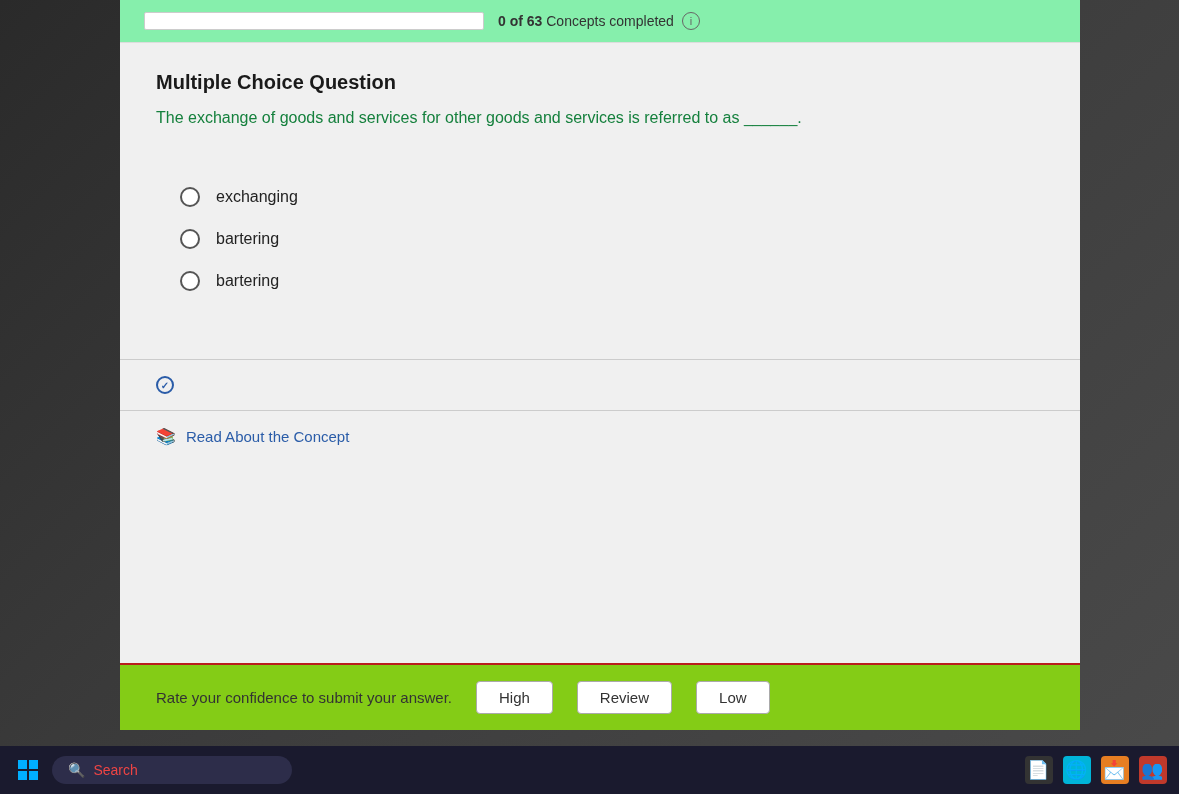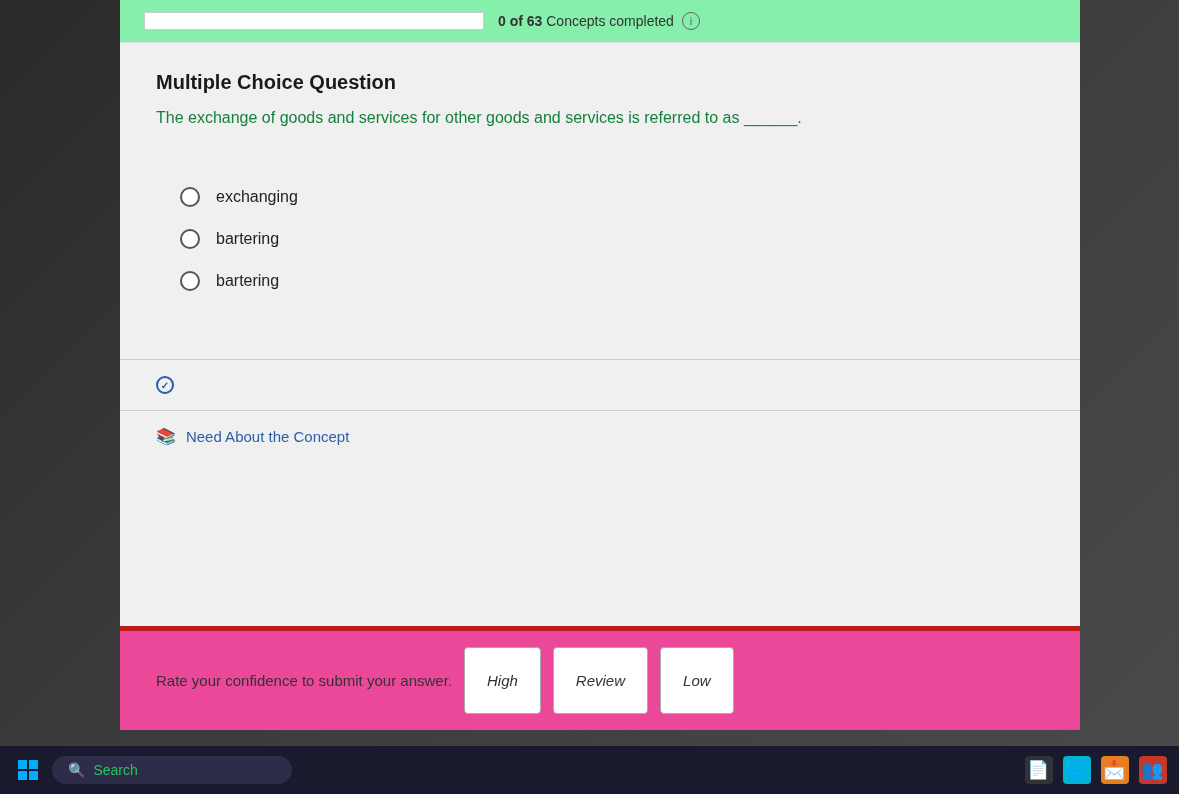--- a/index.html
+++ b/index.html
@@ -171,43 +171,42 @@
       font-size: 16px;
       color: #2a5ca8;
     }
 
     
     .confidence-footer {
       position: absolute;
       bottom: 64px;
       left: 120px;
       width: 960px;
-      background: #ec4899;
-      border-top: 5px solid #b91c1c;
+      background: #84cc16;
+      border-top: 2px solid #b91c1c;
       padding: 16px 36px;
       display: flex;
       align-items: center;
-      gap: 12px;
+      gap: 24px;
     }
 
     .confidence-label {
       font-size: 15px;
       color: #333;
       flex-shrink: 0;
     }
 
     .confidence-btn {
-      padding: 24px 22px;
+      padding: 7px 22px;
       border: 1.5px solid #aaa;
       border-radius: 4px;
       background: #fff;
       font-size: 15px;
       color: #333;
       cursor: pointer;
-      font-style: italic;
     }
 
     
     .taskbar {
       position: absolute;
       bottom: 0;
       left: 0;
       width: 1179px;
       height: 48px;
       background: #1a1a2e;
@@ -242,21 +241,21 @@
       cursor: pointer;
     }
 
     .search-icon {
       font-size: 14px;
       color: #aaa;
     }
 
     .search-text {
       font-size: 14px;
-      color: #22c55e;
+      color: #ef4444;
     }
 
     .taskbar-right {
       margin-left: auto;
       display: flex;
       align-items: center;
       gap: 10px;
     }
 
     .taskbar-icon {
@@ -312,21 +311,21 @@
   </div>
 
   <div class="help-section">
     <div class="help-toggle">
       <span class="chevron-icon">✓</span>
     </div>
   </div>
 
   <div class="read-concept">
     <span class="book-icon">📚</span>
-    <span>Need About the Concept</span>
+    <span>Read About the Concept</span>
   </div>
 
 </div>
 
 <div class="confidence-footer">
   <span class="confidence-label">Rate your confidence to submit your answer.</span>
   <button class="confidence-btn">High</button>
   <button class="confidence-btn">Review</button>
   <button class="confidence-btn">Low</button>
 </div>

